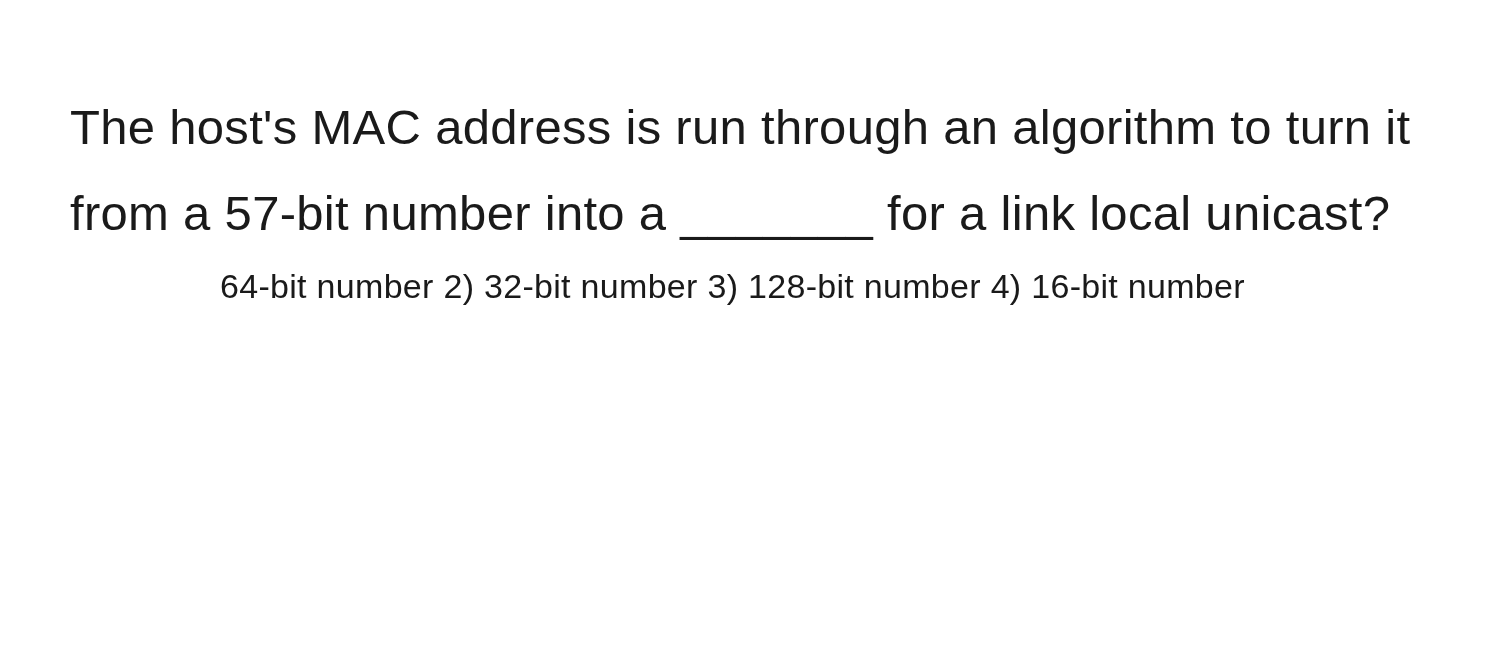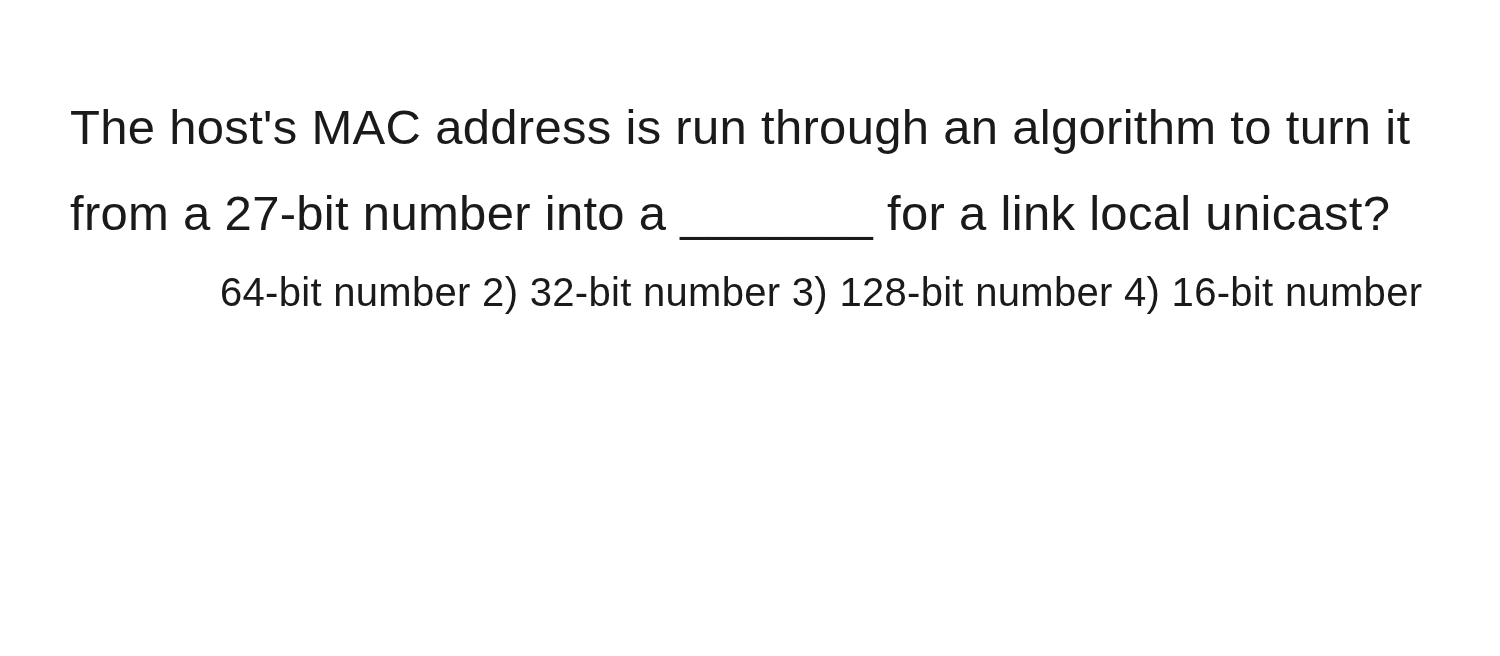--- a/index.html
+++ b/index.html
@@ -15,25 +15,25 @@
       padding: 85px 70px 0 70px;
       color: #1a1a1a;
     }
     .question-text {
       font-size: 49px;
       line-height: 1.75;
       letter-spacing: 0.3px;
       font-weight: 400;
     }
     .answer-options {
-      font-size: 40px;
+      font-size: 34px;
       line-height: 1.75;
       letter-spacing: 0.3px;
       font-weight: 400;
       padding-left: 150px;
       margin-top: 0px;
     }
   </style>
 </head>
 <body>
 
-<div class="question-text">The host's MAC address is run through an algorithm to turn it from a 27-bit number into a _______ for a link local unicast?</div>
+<div class="question-text">The host's MAC address is run through an algorithm to turn it from a 57-bit number into a _______ for a link local unicast?</div>
 <div class="answer-options">64-bit number 2) 32-bit number 3) 128-bit number 4) 16-bit number</div>
 
 </body></html>

